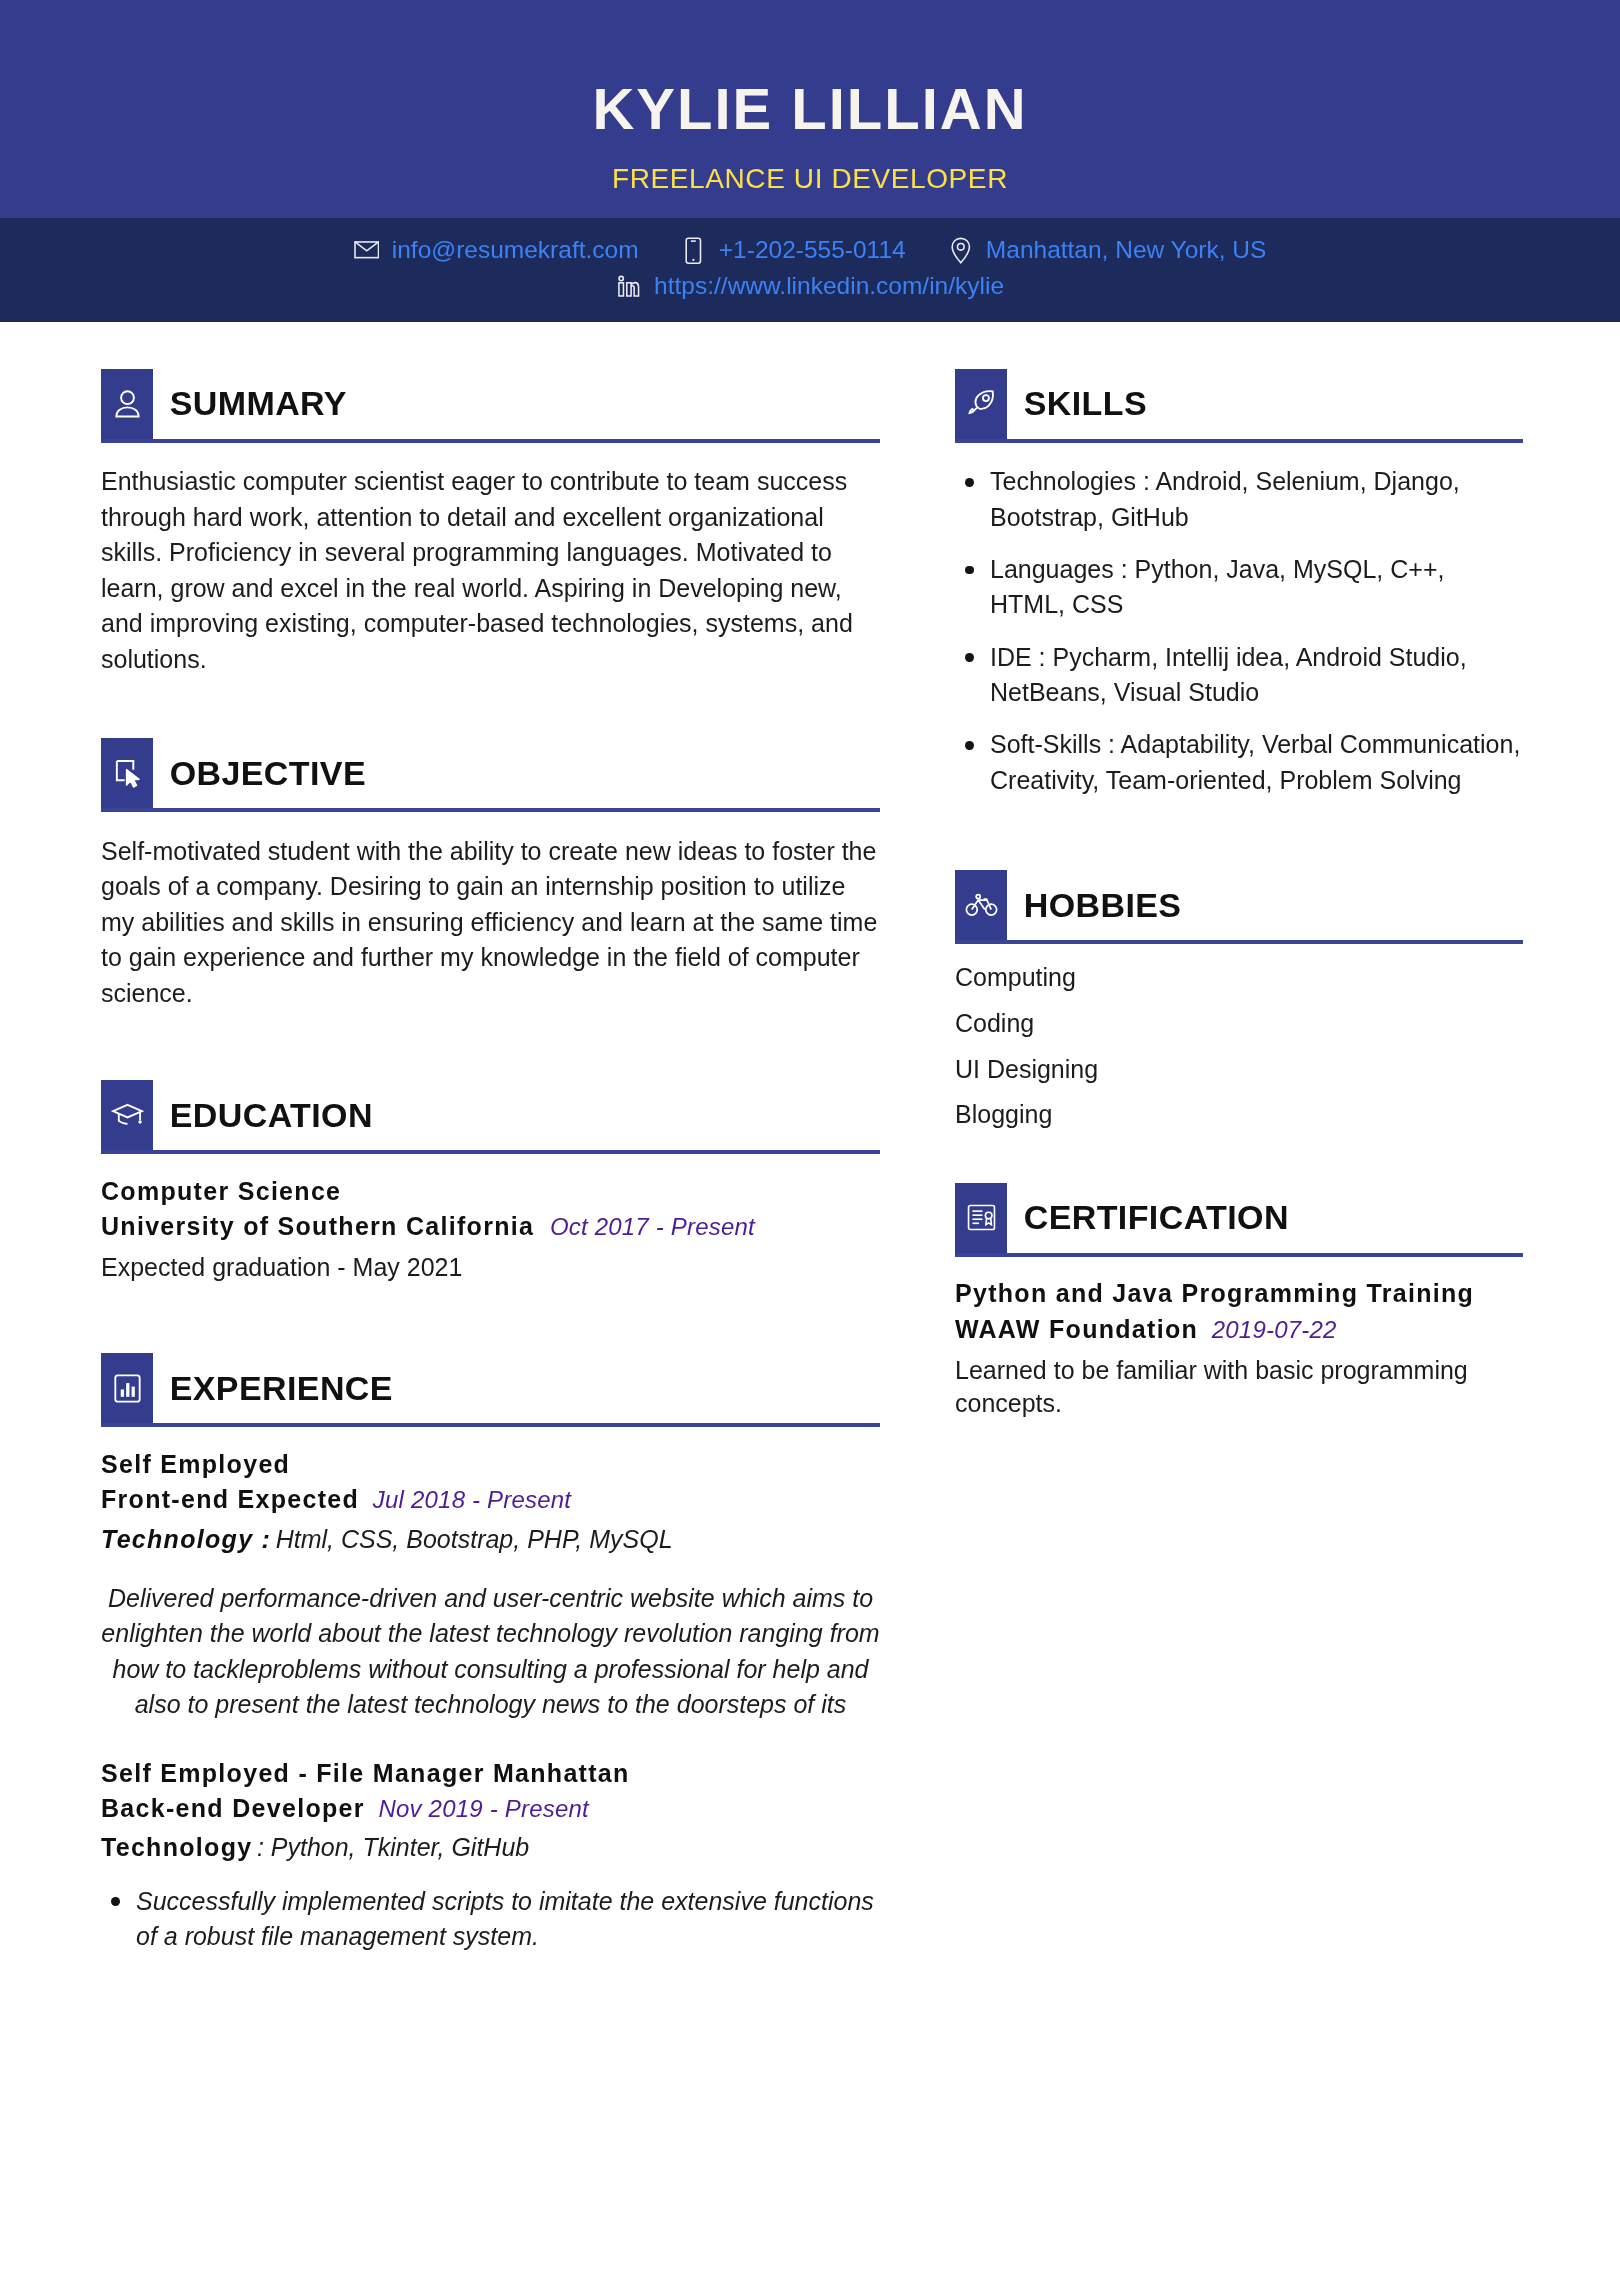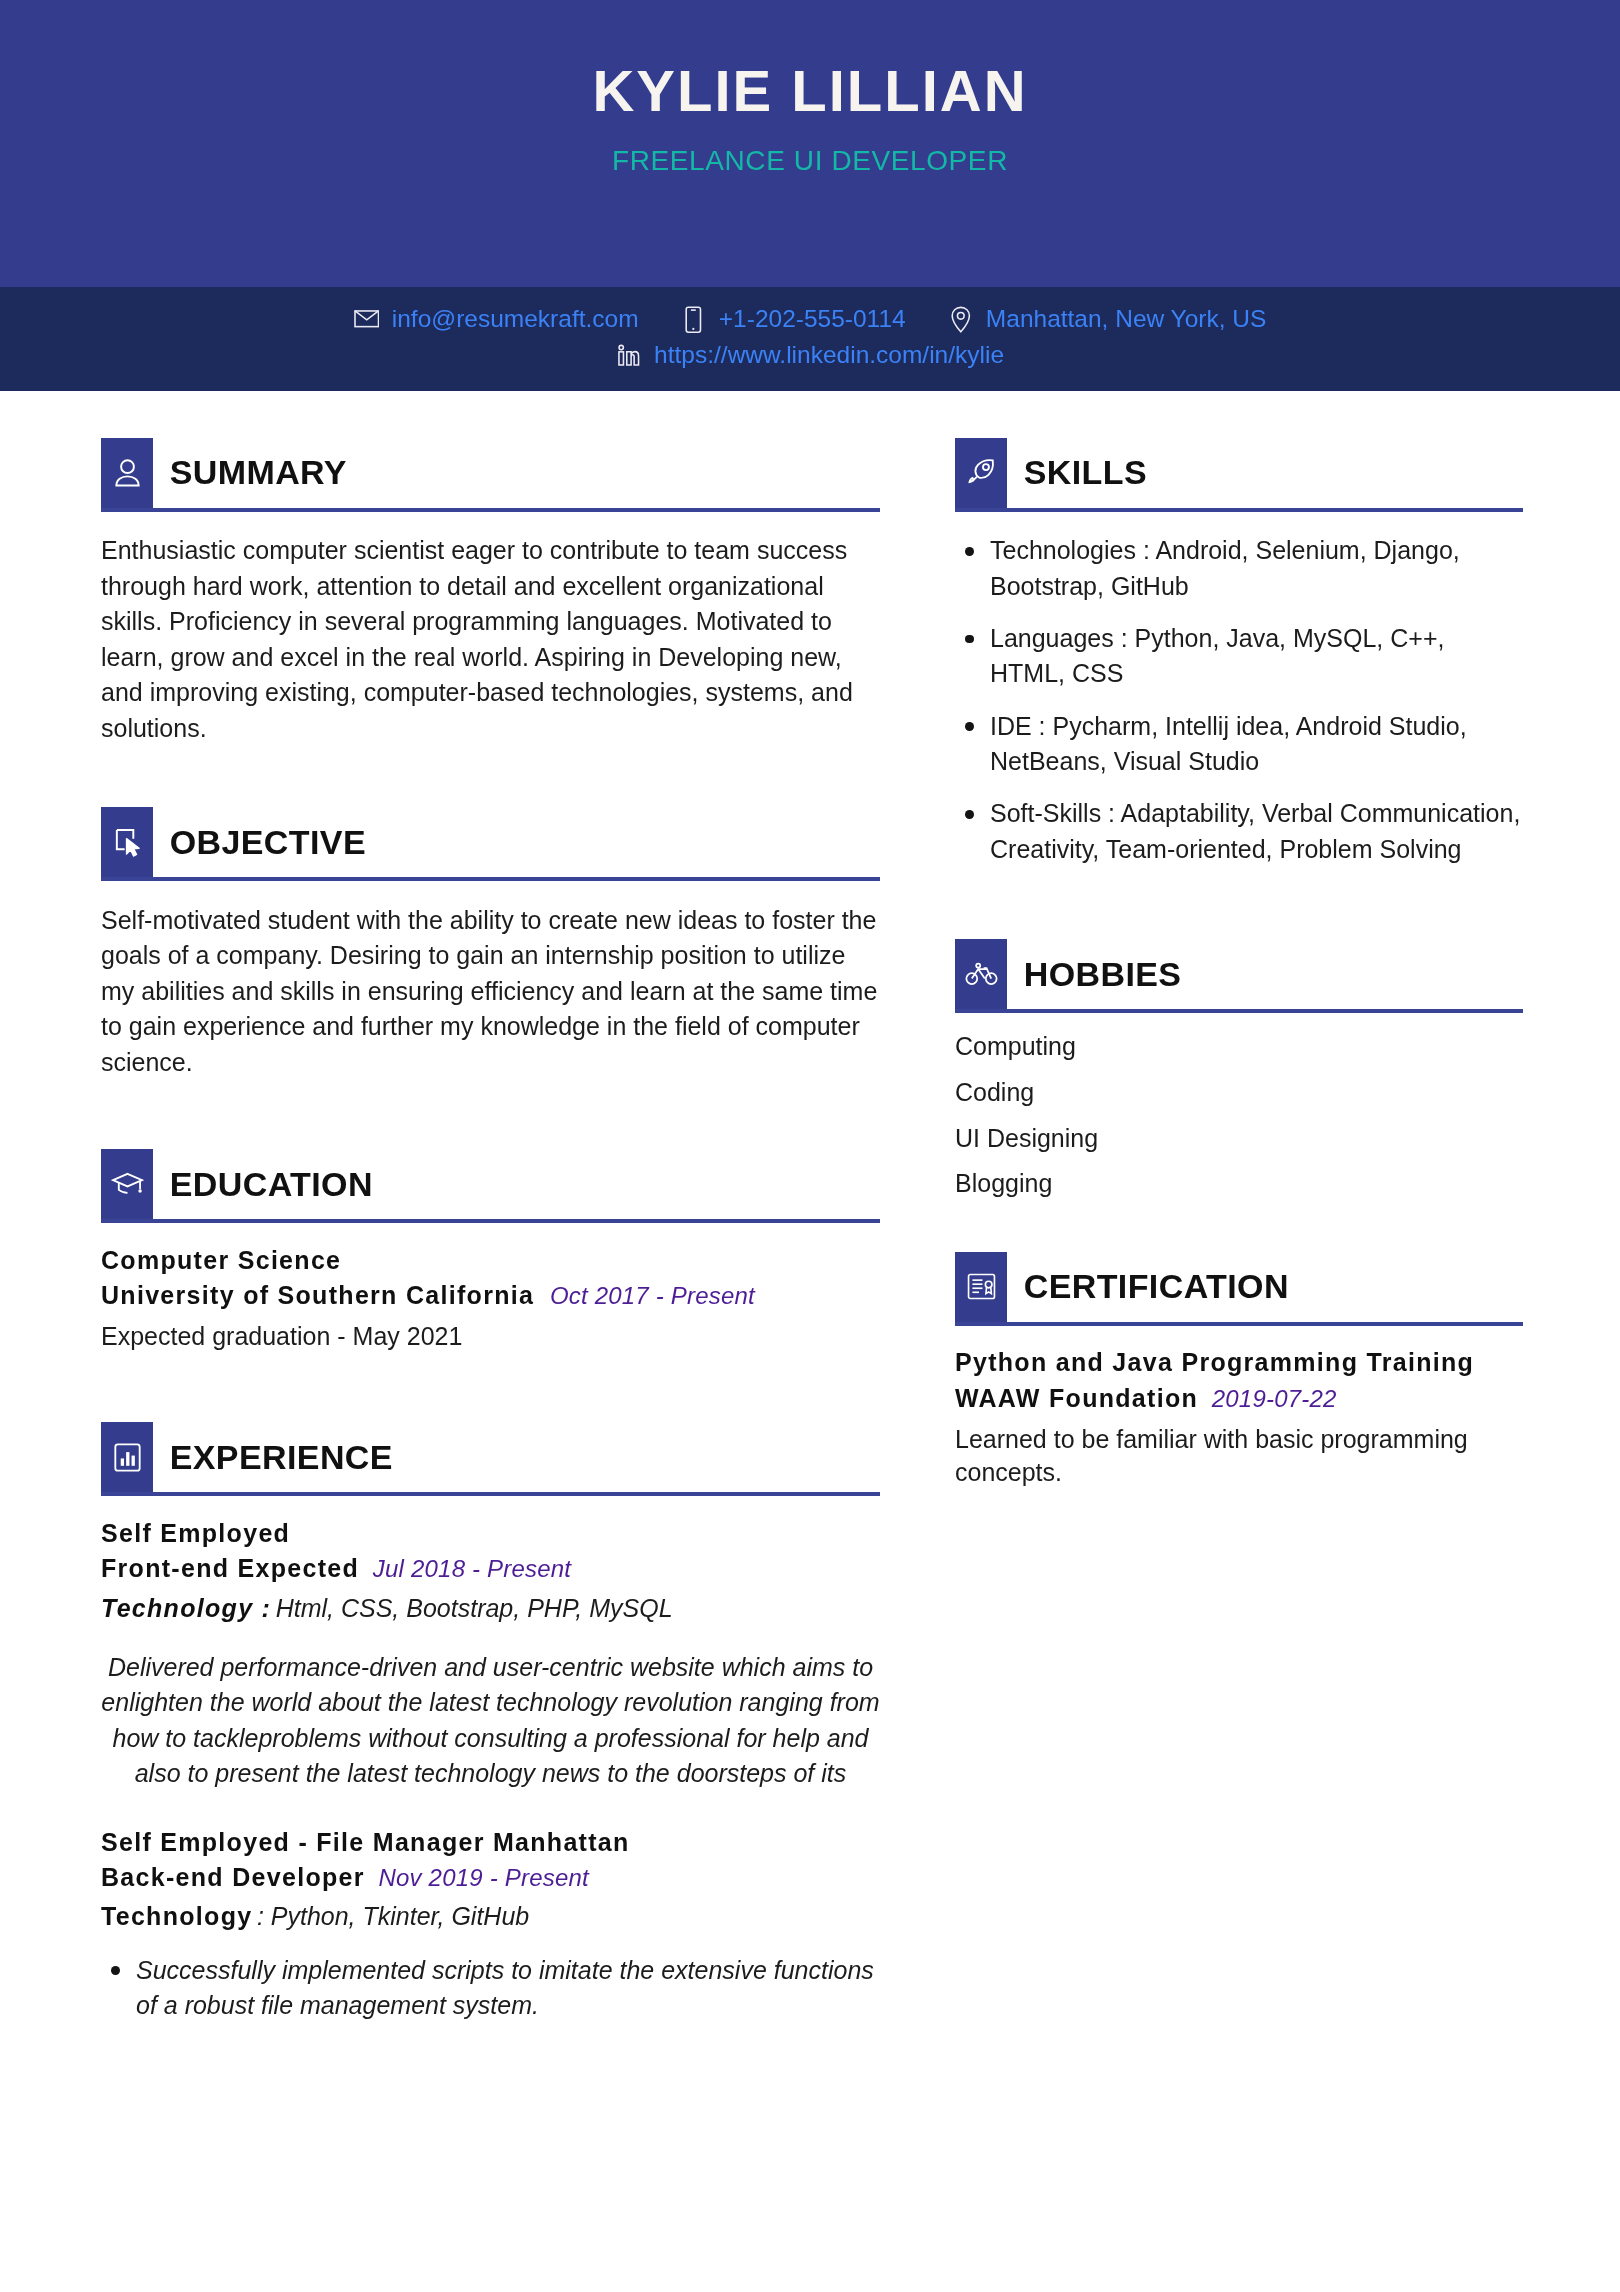--- a/index.html
+++ b/index.html
@@ -12,42 +12,42 @@
     height: 2293px;
     font-family: "Liberation Sans", sans-serif;
     color: #1b1b1b;
     position: relative;
     overflow: hidden;
   }
 
   
   .page-header {
     background: #343d8d;
-    height: 287px;
+    height: 218px;
     box-sizing: border-box;
     display: flex;
     flex-direction: column;
     align-items: center;
     justify-content: flex-start;
-    padding-top: 61px;
+    padding-top: 79px;
   }
   .name-title {
     font-size: 58px;
     font-weight: 700;
     letter-spacing: 2px;
     color: #f7f4f0;
     line-height: 1.05;
     text-transform: uppercase;
     margin: 0;
   }
   .job-title {
     font-size: 28px;
     font-weight: 400;
     letter-spacing: 0.6px;
-    color: #14b8a6;
+    color: #fde047;
     text-transform: uppercase;
     margin-top: 23.5px;
   }
 
   
   .contact-bar {
     background: #1d2a5c;
     padding: 18.6px 0 21.6px 0;
     display: flex;
     flex-direction: column;

